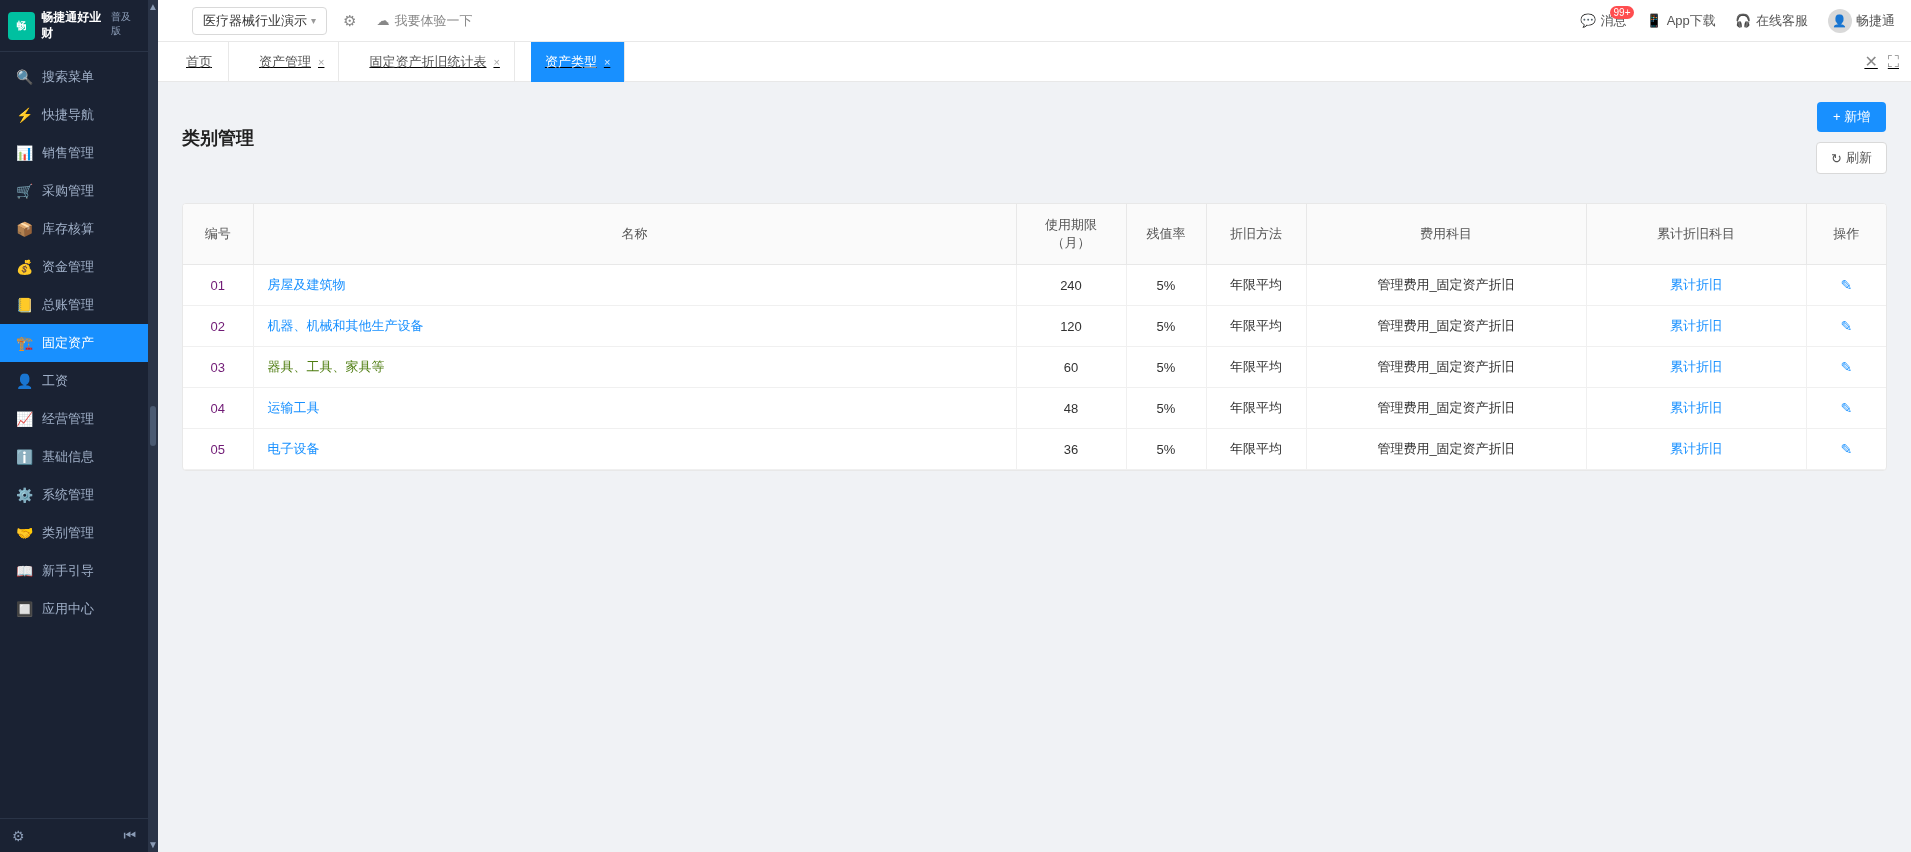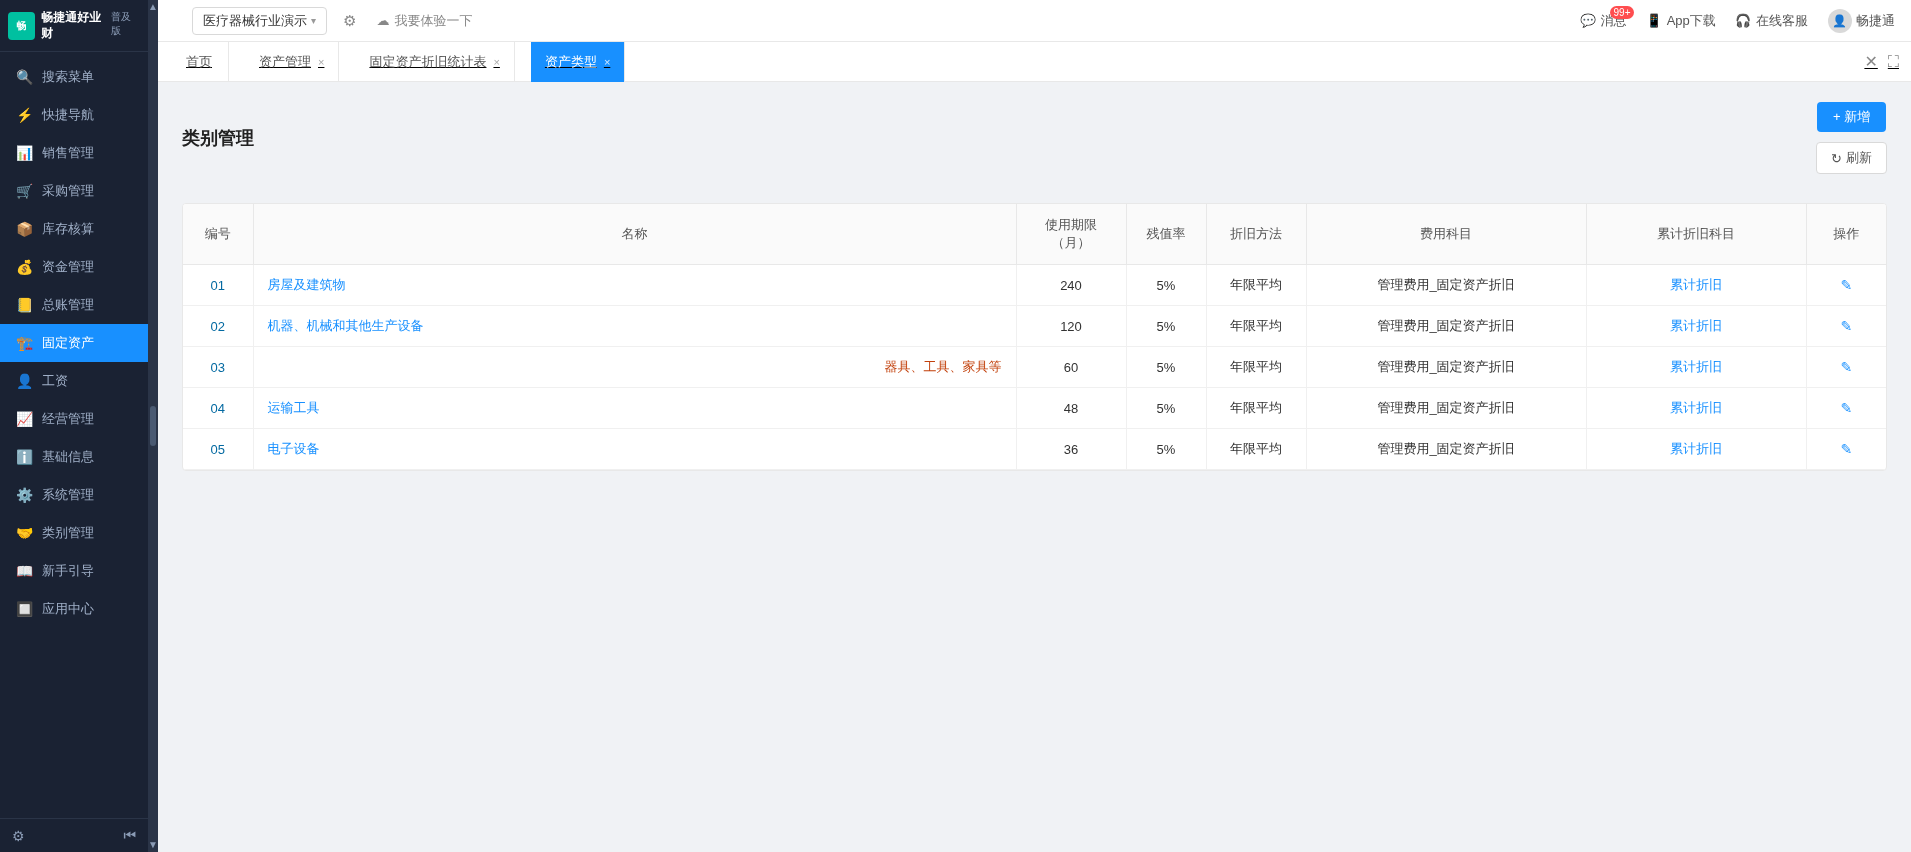--- a/index.html
+++ b/index.html
@@ -248,21 +248,21 @@
     th:last-child { border-right: none; }
     td {
       padding: 11px 14px;
       text-align: center;
       color: #333;
       font-size: 13px;
       border-bottom: 1px solid #f0f0f0;
       border-right: 1px solid #f0f0f0;
     }
     td:last-child { border-right: none; }
-    td:nth-child(1) { color: #0369a1; }
+    td:nth-child(1) { color: #701a75; }
     td:nth-child(2) { text-align: left; color: #1890ff; }
     .col-num { width: 70px; }
     .col-name { }
     .col-months { width: 110px; }
     .col-residual { width: 80px; }
     .col-method { width: 100px; }
     .col-expense { width: 280px; }
     .col-accum { width: 220px; }
     .col-action { width: 80px; }
     .action-edit { color: #1890ff; cursor: pointer; font-size: 14px; }
@@ -456,21 +456,21 @@
               <td style="color:#1890ff;">机器、机械和其他生产设备</td>
               <td>120</td>
               <td>5%</td>
               <td>年限平均</td>
               <td>管理费用_固定资产折旧</td>
               <td style="color:#1890ff;">累计折旧</td>
               <td><span class="action-edit">✎</span></td>
             </tr>
             <tr>
               <td>03</td>
-              <td style="color:#c2410c;text-align:right;">器具、工具、家具等</td>
+              <td style="color:#4d7c0f;">器具、工具、家具等</td>
               <td>60</td>
               <td>5%</td>
               <td>年限平均</td>
               <td>管理费用_固定资产折旧</td>
               <td style="color:#1890ff;">累计折旧</td>
               <td><span class="action-edit">✎</span></td>
             </tr>
             <tr>
               <td>04</td>
               <td style="color:#1890ff;">运输工具</td>

